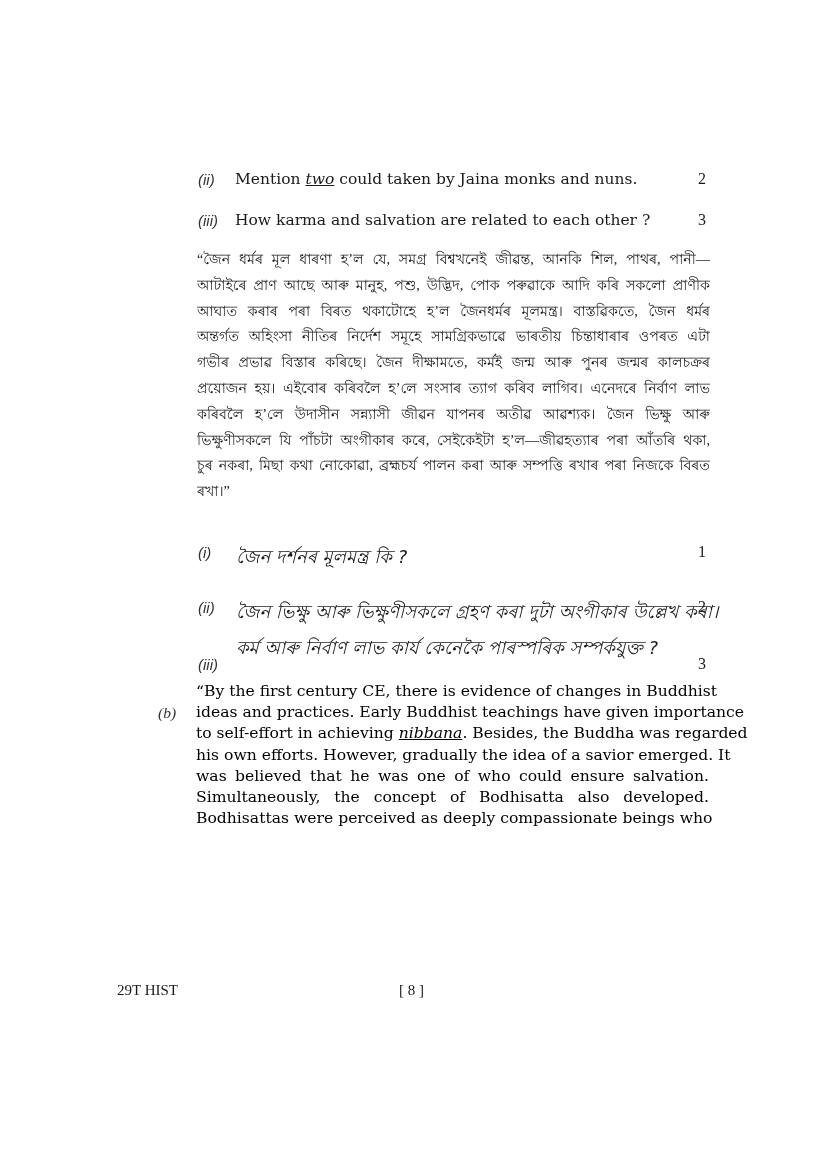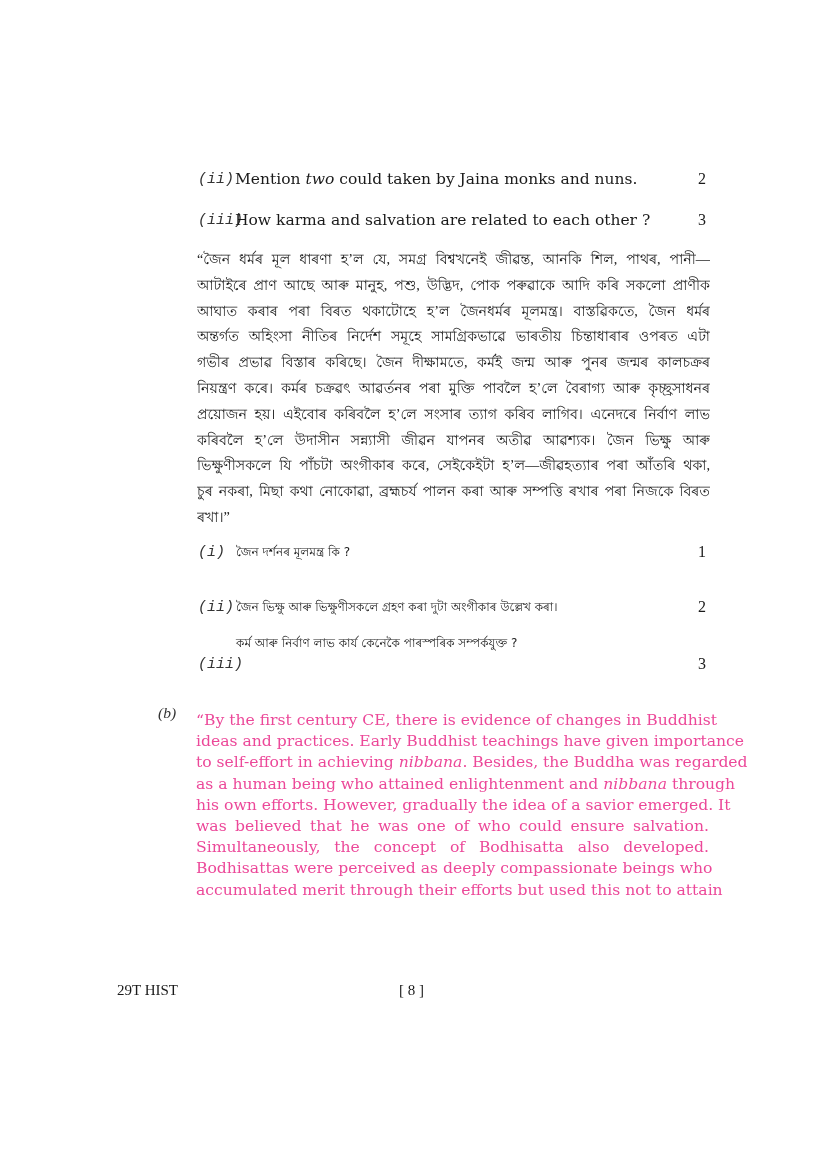--- a/index.html
+++ b/index.html
@@ -1,43 +1,43 @@
 <!DOCTYPE html>
 <html><head>
   <meta charset="utf-8">
   <style>
     html, body { margin: 0; padding: 0; background: #ffffff; }
     body {
       width: 826px; height: 1169px; position: relative; overflow: hidden;
       font-family: "DejaVu Serif", "Liberation Serif", serif;
       color: #1a1a1a;
     }
-    .qnum { position: absolute; font-style: italic; font-size: 15px; color: #333; font-family: Liberation Mono, monospace; }
+    .qnum { position: absolute; font-style: italic; font-size: 15px; color: #333; font-family: Liberation Sans, sans-serif; }
     .qtext { position: absolute; font-size: 15.5px; white-space: nowrap; }
     .marks { position: absolute; left: 698px; font-size: 16px; font-family: "Liberation Serif", serif; }
     .as-para {
       position: absolute; left: 197px; top: 247px; width: 513px;
       font-family: Liberation Serif, serif;
       font-size: 14.2px; line-height: 25.8px; text-align: justify;
       text-align-last: left; color: #1a1a1a;
     }
     .as-line { display: block; text-align: justify; text-align-last: justify; white-space: nowrap; overflow: hidden; }
     .as-line.last { text-align-last: left; }
-    .as-q { font-family: "DejaVu Sans", "Liberation Sans", sans-serif; font-size: 12px; }
+    .as-q { font-family: "DejaVu Sans", "Liberation Sans", sans-serif; font-size: 18px; font-style: italic; }
     .en-para {
-      position: absolute; left: 196px; top: 710px; width: 513px;
+      position: absolute; left: 196px; top: 681px; width: 513px;
       font-family: "DejaVu Serif", "Liberation Serif", serif;
-      font-size: 15.6px; line-height: 21.2px; color: #ec4899;
+      font-size: 15.6px; line-height: 21.2px; color: #000000;
     }
     .en-line { display: block; white-space: nowrap; text-align: justify; text-align-last: justify; }
     .en-line.last { text-align-last: left; }
     .sub-label { position: absolute; left: 158px; top: 704px; font-style: italic; font-size: 15.5px; font-family: "Liberation Serif", serif; color: #333; }
     .footer-code { position: absolute; left: 117px; top: 982px; font-size: 15px; font-family: "Liberation Serif", serif; text-align: right; }
     .footer-page { position: absolute; left: 399px; top: 982px; font-size: 15px; font-family: "Liberation Serif", serif; }
-    em { font-style: italic; }
+    em { font-style: italic; text-decoration: underline; }
   </style>
 </head>
 <body>
 
 <div>
   <span class="qnum" style="left:198px; top:171px;">(ii)</span>
   <span class="qtext" style="left:235px; top:170px;"><span>Mention </span><em>two</em><span> could taken by Jaina monks and nuns.</span></span>
   <span class="marks" style="top:170px;">2</span>
 </div>
 
@@ -46,21 +46,20 @@
   <span class="qtext" style="left:235px; top:211px;">How karma and salvation are related to each other ?</span>
   <span class="marks" style="top:211px;">3</span>
 </div>
 
 <div class="as-para">
   <span class="as-line">“জৈন ধৰ্মৰ মূল ধাৰণা হ’ল যে, সমগ্ৰ বিশ্বখনেই জীৱন্ত, আনকি শিল, পাথৰ, পানী—</span>
   <span class="as-line">আটাইৰে প্ৰাণ আছে আৰু মানুহ, পশু, উদ্ভিদ, পোক পৰুৱাকে আদি কৰি সকলো প্ৰাণীক</span>
   <span class="as-line">আঘাত কৰাৰ পৰা বিৰত থকাটোহে হ’ল জৈনধৰ্মৰ মূলমন্ত্ৰ। বাস্তৱিকতে, জৈন ধৰ্মৰ</span>
   <span class="as-line">অন্তৰ্গত অহিংসা নীতিৰ নিৰ্দেশ সমূহে সামগ্ৰিকভাৱে ভাৰতীয় চিন্তাধাৰাৰ ওপৰত এটা</span>
   <span class="as-line">গভীৰ প্ৰভাৱ বিস্তাৰ কৰিছে। জৈন দীক্ষামতে, কৰ্মই জন্ম আৰু পুনৰ জন্মৰ কালচক্ৰৰ</span>
-  <span class="as-line">নিয়ন্ত্ৰণ কৰে। কৰ্মৰ চক্ৰৱৎ আৱৰ্তনৰ পৰা মুক্তি পাবলৈ হ’লে বৈৰাগ্য আৰু কৃচ্ছ্ৰসাধনৰ</span>
   <span class="as-line">প্ৰয়োজন হয়। এইবোৰ কৰিবলৈ হ’লে সংসাৰ ত্যাগ কৰিব লাগিব। এনেদৰে নিৰ্বাণ লাভ</span>
   <span class="as-line">কৰিবলৈ হ’লে উদাসীন সন্ন্যাসী জীৱন যাপনৰ অতীৱ আৱশ্যক। জৈন ভিক্ষু আৰু</span>
   <span class="as-line">ভিক্ষুণীসকলে যি পাঁচটা অংগীকাৰ কৰে, সেইকেইটা হ’ল—জীৱহত্যাৰ পৰা আঁতৰি থকা,</span>
   <span class="as-line">চুৰ নকৰা, মিছা কথা নোকোৱা, ব্ৰহ্মচৰ্য পালন কৰা আৰু সম্পত্তি ৰখাৰ পৰা নিজকে বিৰত</span>
   <span class="as-line last">ৰখা।”</span>
 </div>
 
 <div>
   <span class="qnum" style="left:198px; top:544px;">(i)</span>
   <span class="qtext as-q" style="left:236px; top:543px;">জৈন দৰ্শনৰ মূলমন্ত্ৰ কি ?</span>
@@ -77,22 +76,20 @@
   <span class="qnum" style="left:198px; top:656px;">(iii)</span>
   <span class="qtext as-q" style="left:236px; top:634px;">কৰ্ম আৰু নিৰ্বাণ লাভ কাৰ্য কেনেকৈ পাৰস্পৰিক সম্পৰ্কযুক্ত ?</span>
   <span class="marks" style="top:655px;">3</span>
 </div>
 
 <span class="sub-label">(b)</span>
 <div class="en-para" id="en-para">
     <span class="en-line"><span>“By the first century CE, there is evidence of changes in Buddhist</span></span>
     <span class="en-line"><span>ideas and practices. Early Buddhist teachings have given importance</span></span>
     <span class="en-line"><span>to self-effort in achieving </span><em>nibbana</em><span>. Besides, the Buddha was regarded</span></span>
-    <span class="en-line"><span>as a human being who attained enlightenment and </span><em>nibbana</em><span> through</span></span>
     <span class="en-line"><span>his own efforts. However, gradually the idea of a savior emerged. It</span></span>
     <span class="en-line"><span>was believed that he was one of who could ensure salvation.</span></span>
     <span class="en-line"><span>Simultaneously, the concept of Bodhisatta also developed.</span></span>
     <span class="en-line"><span>Bodhisattas were perceived as deeply compassionate beings who</span></span>
-    <span class="en-line"><span>accumulated merit through their efforts but used this not to attain</span></span>
   </div>
 
 <span class="footer-code">29T HIST</span>
 <span class="footer-page">[ 8 ]</span>
 
 </body></html>

